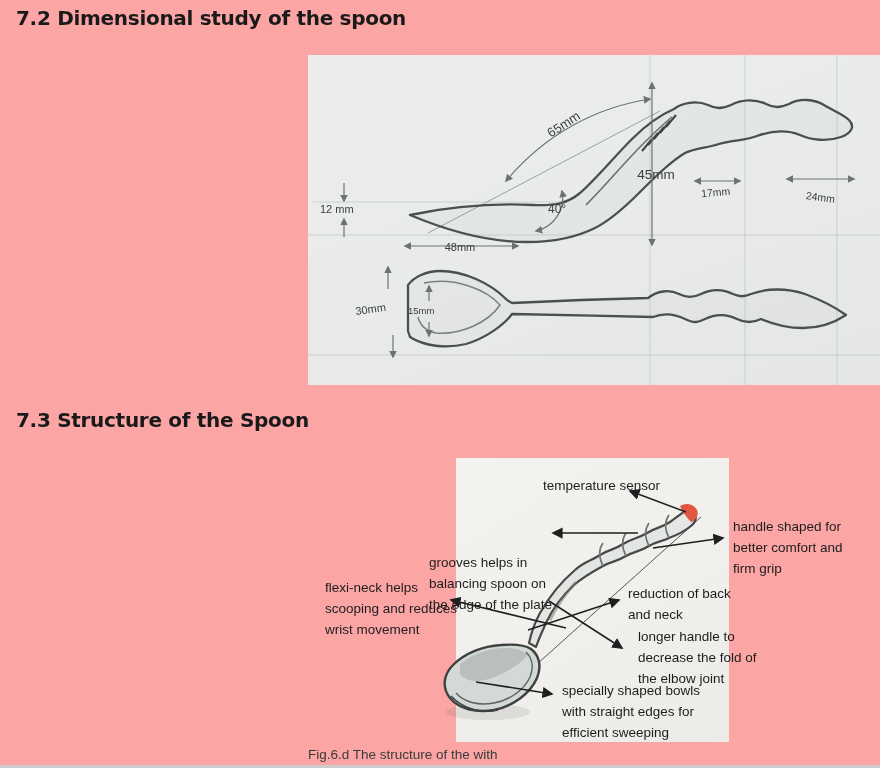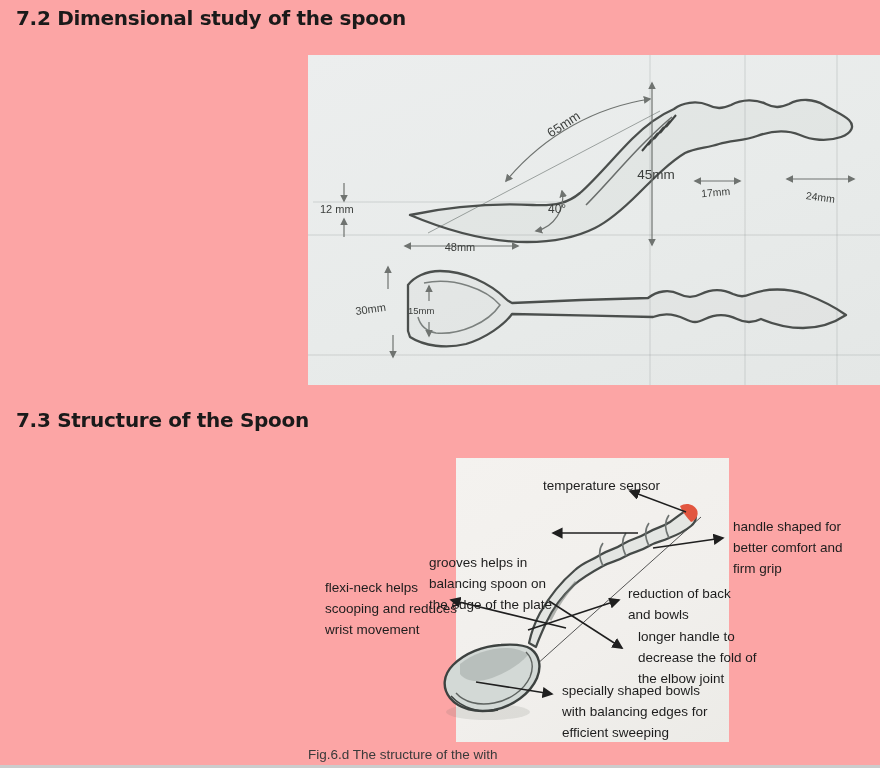--- a/index.html
+++ b/index.html
@@ -164,25 +164,25 @@
     <div class="ann" id="ann-grooves">grooves helps in
 balancing spoon on
 the edge of the plate</div>
     <div class="ann" id="ann-handle">handle shaped for
 better comfort and
 firm grip</div>
     <div class="ann" id="ann-flexi">flexi-neck helps
 scooping and reduces
 wrist movement</div>
     <div class="ann" id="ann-reduction">reduction of back
-and bowls</div>
+and neck</div>
     <div class="ann" id="ann-longer">longer handle to
 decrease the fold of
 the elbow joint</div>
     <div class="ann" id="ann-bowls">specially shaped bowls
-with balancing edges for
+with straight edges for
 efficient sweeping</div>
   </div>
 
   <div class="caption" id="caption-d">Fig.6.d The structure of the with</div>
 
   <div id="bottom-edge"></div>
 </div>
 
 </body></html>

